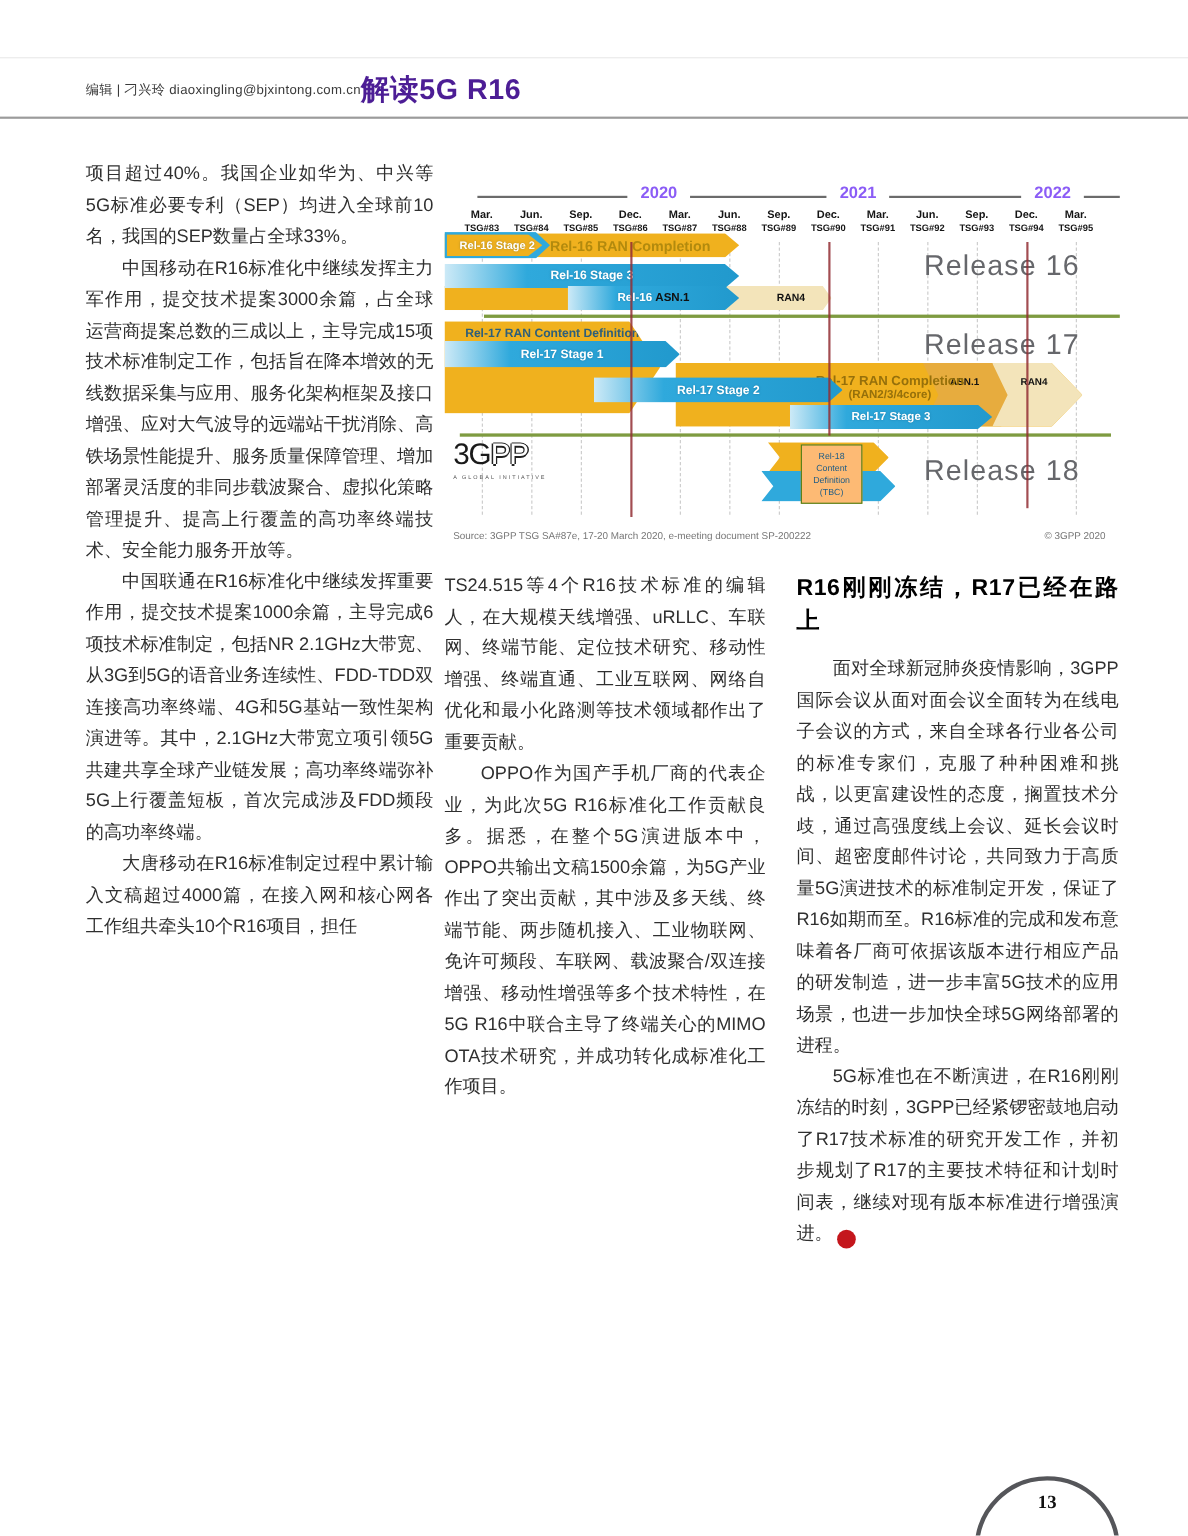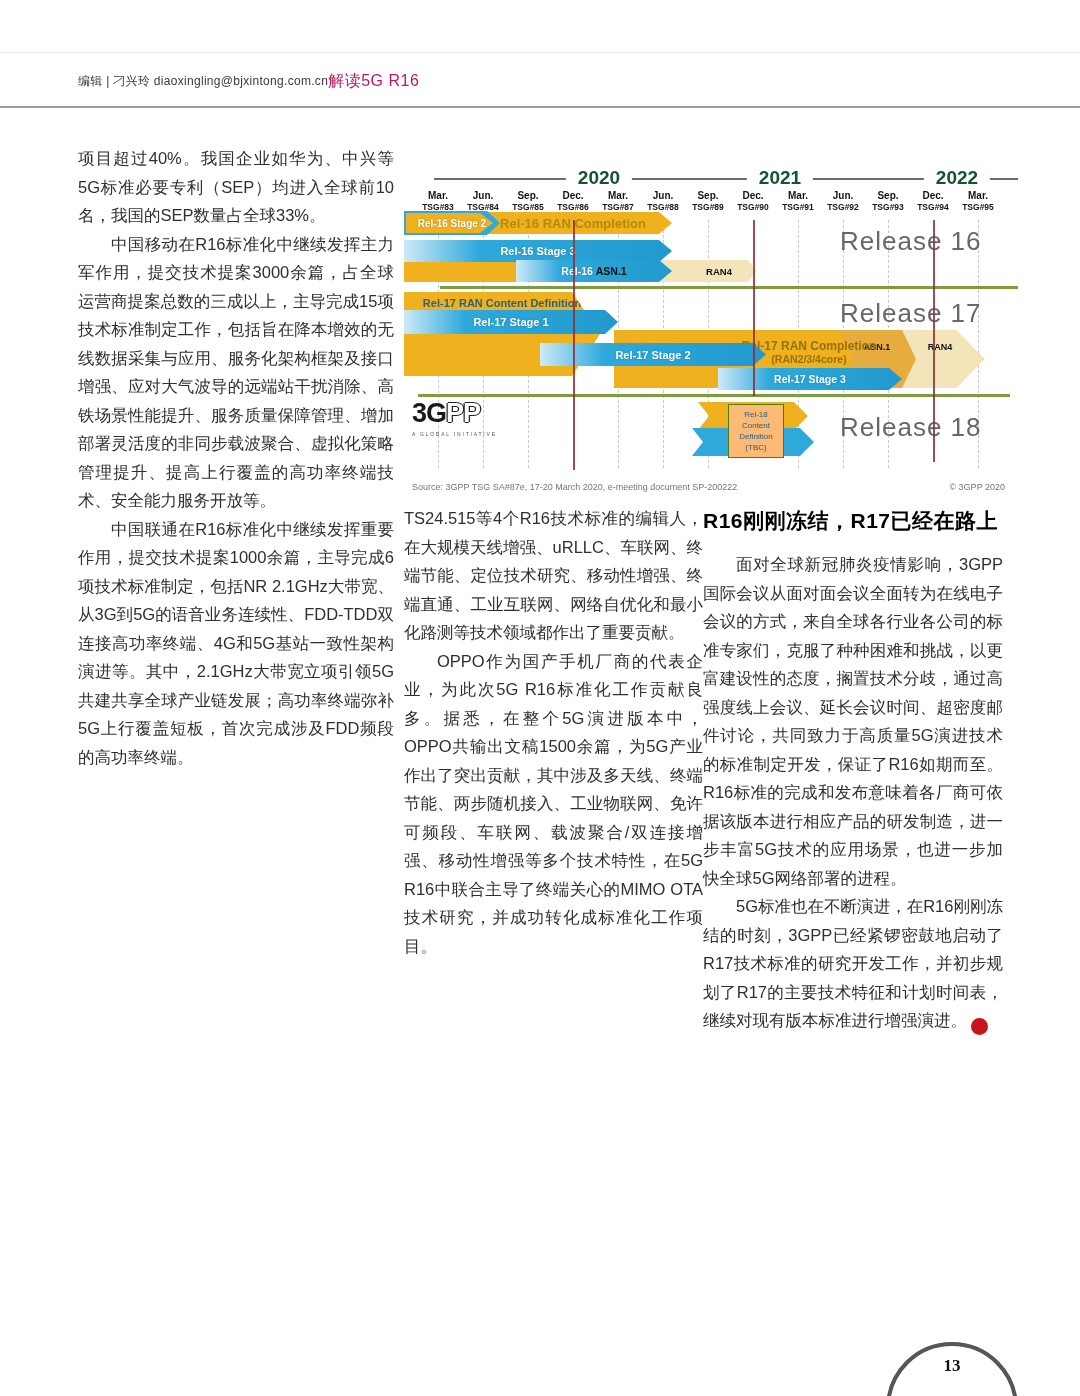--- a/index.html
+++ b/index.html
@@ -5,44 +5,44 @@
   html,body{margin:0;padding:0;}
   body{
     width:1080px;height:1396px;position:relative;overflow:hidden;background:#ffffff;
     font-family:"Liberation Sans","DejaVu Sans",sans-serif;color:#2f2f2f;
   }
   
   .toprule{position:absolute;top:52px;left:0;right:0;height:1px;background:#e9e9e9;}
   header{position:absolute;top:62px;left:78px;right:62px;height:38px;
     display:flex;align-items:center;}
   .editor-line{font-size:12px;color:#3a3a3a;letter-spacing:.3px;}
-  .section-title{font-size:16px;font-weight:normal;color:#be185d;letter-spacing:.5px;}
+  .section-title{font-size:26px;font-weight:bold;color:#4c1d95;letter-spacing:.5px;}
   .headrule{position:absolute;top:106px;left:0;right:0;height:2px;background:#9b9b9b;}
 
   
   main{position:absolute;top:140px;left:78px;width:939px;display:flex;gap:10px;}
   .col{font-size:16.5px;line-height:28.5px;text-align:justify;}
   .col p{margin:0;text-indent:2em;}
   .col p.cont{text-indent:0;}
   .col1{width:316px;padding-top:4px;}
   .rightarea{width:613px;}
-  .twocols{display:flex;gap:0;margin-top:8px;}
+  .twocols{display:flex;gap:28px;margin-top:22px;}
   .col2{width:299px;}
   .col3{width:300px;}
   .col3 h2{font-size:21px;line-height:30px;color:#000;margin:2px 0 14px;text-indent:0;
     font-weight:bold;letter-spacing:.5px;}
   .endmark{display:inline-block;width:17px;height:17px;border-radius:50%;background:#c4161c;
     color:#fff;font-size:7.5px;font-weight:bold;text-align:center;line-height:17px;
     letter-spacing:-.5px;vertical-align:-3px;margin-left:4px;text-transform:uppercase;}
 
   
   figure.chart{position:relative;width:613px;height:356px;margin:0;padding:0;}
   .yearline{position:absolute;top:38px;left:30px;width:584px;height:2px;background:#6b6b6b;z-index:1;}
   .year{position:absolute;top:27px;transform:translateX(-50%);background:#fff;padding:0 12px;
-    font-size:19px;font-weight:bold;color:#14532d;z-index:2;}
+    font-size:15px;font-weight:bold;color:#8b5cf6;z-index:2;}
   .mcol{position:absolute;top:50px;width:60px;margin-left:-30px;text-align:center;z-index:2;}
   .mcol .m{font-size:10px;font-weight:bold;color:#151515;line-height:12px;}
   .mcol .t{font-size:8.5px;font-weight:bold;color:#151515;line-height:11px;}
   .vgrid{position:absolute;top:80px;height:248px;width:0;border-left:1px dashed #c9c9c9;z-index:0;}
   .vred{position:absolute;width:2px;background:rgba(146,46,52,.85);z-index:5;}
 
   .greenline{position:absolute;height:3px;background:#7e9b40;z-index:1;}
 
   .bar{position:absolute;display:flex;align-items:center;justify-content:center;}
   .arr{clip-path:polygon(0 0,calc(100% - 13px) 0,100% 50%,calc(100% - 13px) 100%,0 100%);}
@@ -58,21 +58,21 @@
   .release{position:absolute;font-size:26px;color:#66676b;letter-spacing:1px;z-index:1;white-space:nowrap;}
 
   .r17text{position:absolute;left:115px;top:9px;width:160px;text-align:center;color:#96700b;z-index:4;}
   .r17text .l1{font-size:12px;font-weight:bold;white-space:nowrap;}
   .r17text .l2{font-size:10.5px;font-weight:bold;}
   .r18box{position:absolute;left:324px;top:264px;width:54px;height:52px;background:#fdba74;
     border:1px solid #4d7c0f;z-index:5;display:flex;align-items:center;justify-content:center;
     text-align:center;font-size:8px;font-weight:normal;color:#1f5c85;line-height:11px;white-space:pre-line;}
 
   .logo3gpp{position:absolute;left:8px;top:258px;z-index:2;}
-  .logo-word{font-size:27px;font-weight:700;letter-spacing:-1px;color:#1a1a1a;line-height:30px;}
+  .logo-word{font-size:27px;font-weight:400;letter-spacing:-1px;color:#1a1a1a;line-height:30px;}
   .lg-outline{color:#fff;text-shadow:-1.2px 0 #222,1.2px 0 #222,0 -1.2px #222,0 1.2px #222;}
   .logo-tag{font-size:5px;letter-spacing:1.8px;color:#555;margin-top:3px;}
   .chart-src{position:absolute;top:342px;left:8px;font-size:9px;color:#767676;}
   .chart-cpy{position:absolute;top:342px;right:12px;font-size:9px;color:#767676;}
 
   
   .page-circle{position:absolute;left:886px;top:1342px;width:124px;height:124px;border-radius:50%;
     border:4px solid #55565a;background:#fff;}
   .page-num{position:absolute;top:10px;left:0;right:0;text-align:center;
     font-family:"Liberation Serif","DejaVu Serif",serif;font-weight:bold;font-size:17px;color:#111;}
@@ -87,20 +87,21 @@
   <span class="section-title">解读5G R16</span>
 </header>
 <div class="headrule"></div>
 
 <main>
 
   <div class="col col1">
     <p class="cont">项目超过40%。我国企业如华为、中兴等5G标准必要专利（SEP）均进入全球前10名，我国的SEP数量占全球33%。</p>
     <p>中国移动在R16标准化中继续发挥主力军作用，提交技术提案3000余篇，占全球运营商提案总数的三成以上，主导完成15项技术标准制定工作，包括旨在降本增效的无线数据采集与应用、服务化架构框架及接口增强、应对大气波导的远端站干扰消除、高铁场景性能提升、服务质量保障管理、增加部署灵活度的非同步载波聚合、虚拟化策略管理提升、提高上行覆盖的高功率终端技术、安全能力服务开放等。</p>
     <p>中国联通在R16标准化中继续发挥重要作用，提交技术提案1000余篇，主导完成6项技术标准制定，包括NR 2.1GHz大带宽、从3G到5G的语音业务连续性、FDD-TDD双连接高功率终端、4G和5G基站一致性架构演进等。其中，2.1GHz大带宽立项引领5G共建共享全球产业链发展；高功率终端弥补5G上行覆盖短板，首次完成涉及FDD频段的高功率终端。</p>
+    <p>大唐移动在R16标准制定过程中累计输入文稿超过4000篇，在接入网和核心网各工作组共牵头10个R16项目，担任</p>
   </div>
 
   <div class="rightarea">
 
     <figure class="chart">
 
       <div class="yearline"></div>
       <div class="year" style="left:195px">2020</div>
       <div class="year" style="left:376px">2021</div>
       <div class="year" style="left:553px">2022</div>

